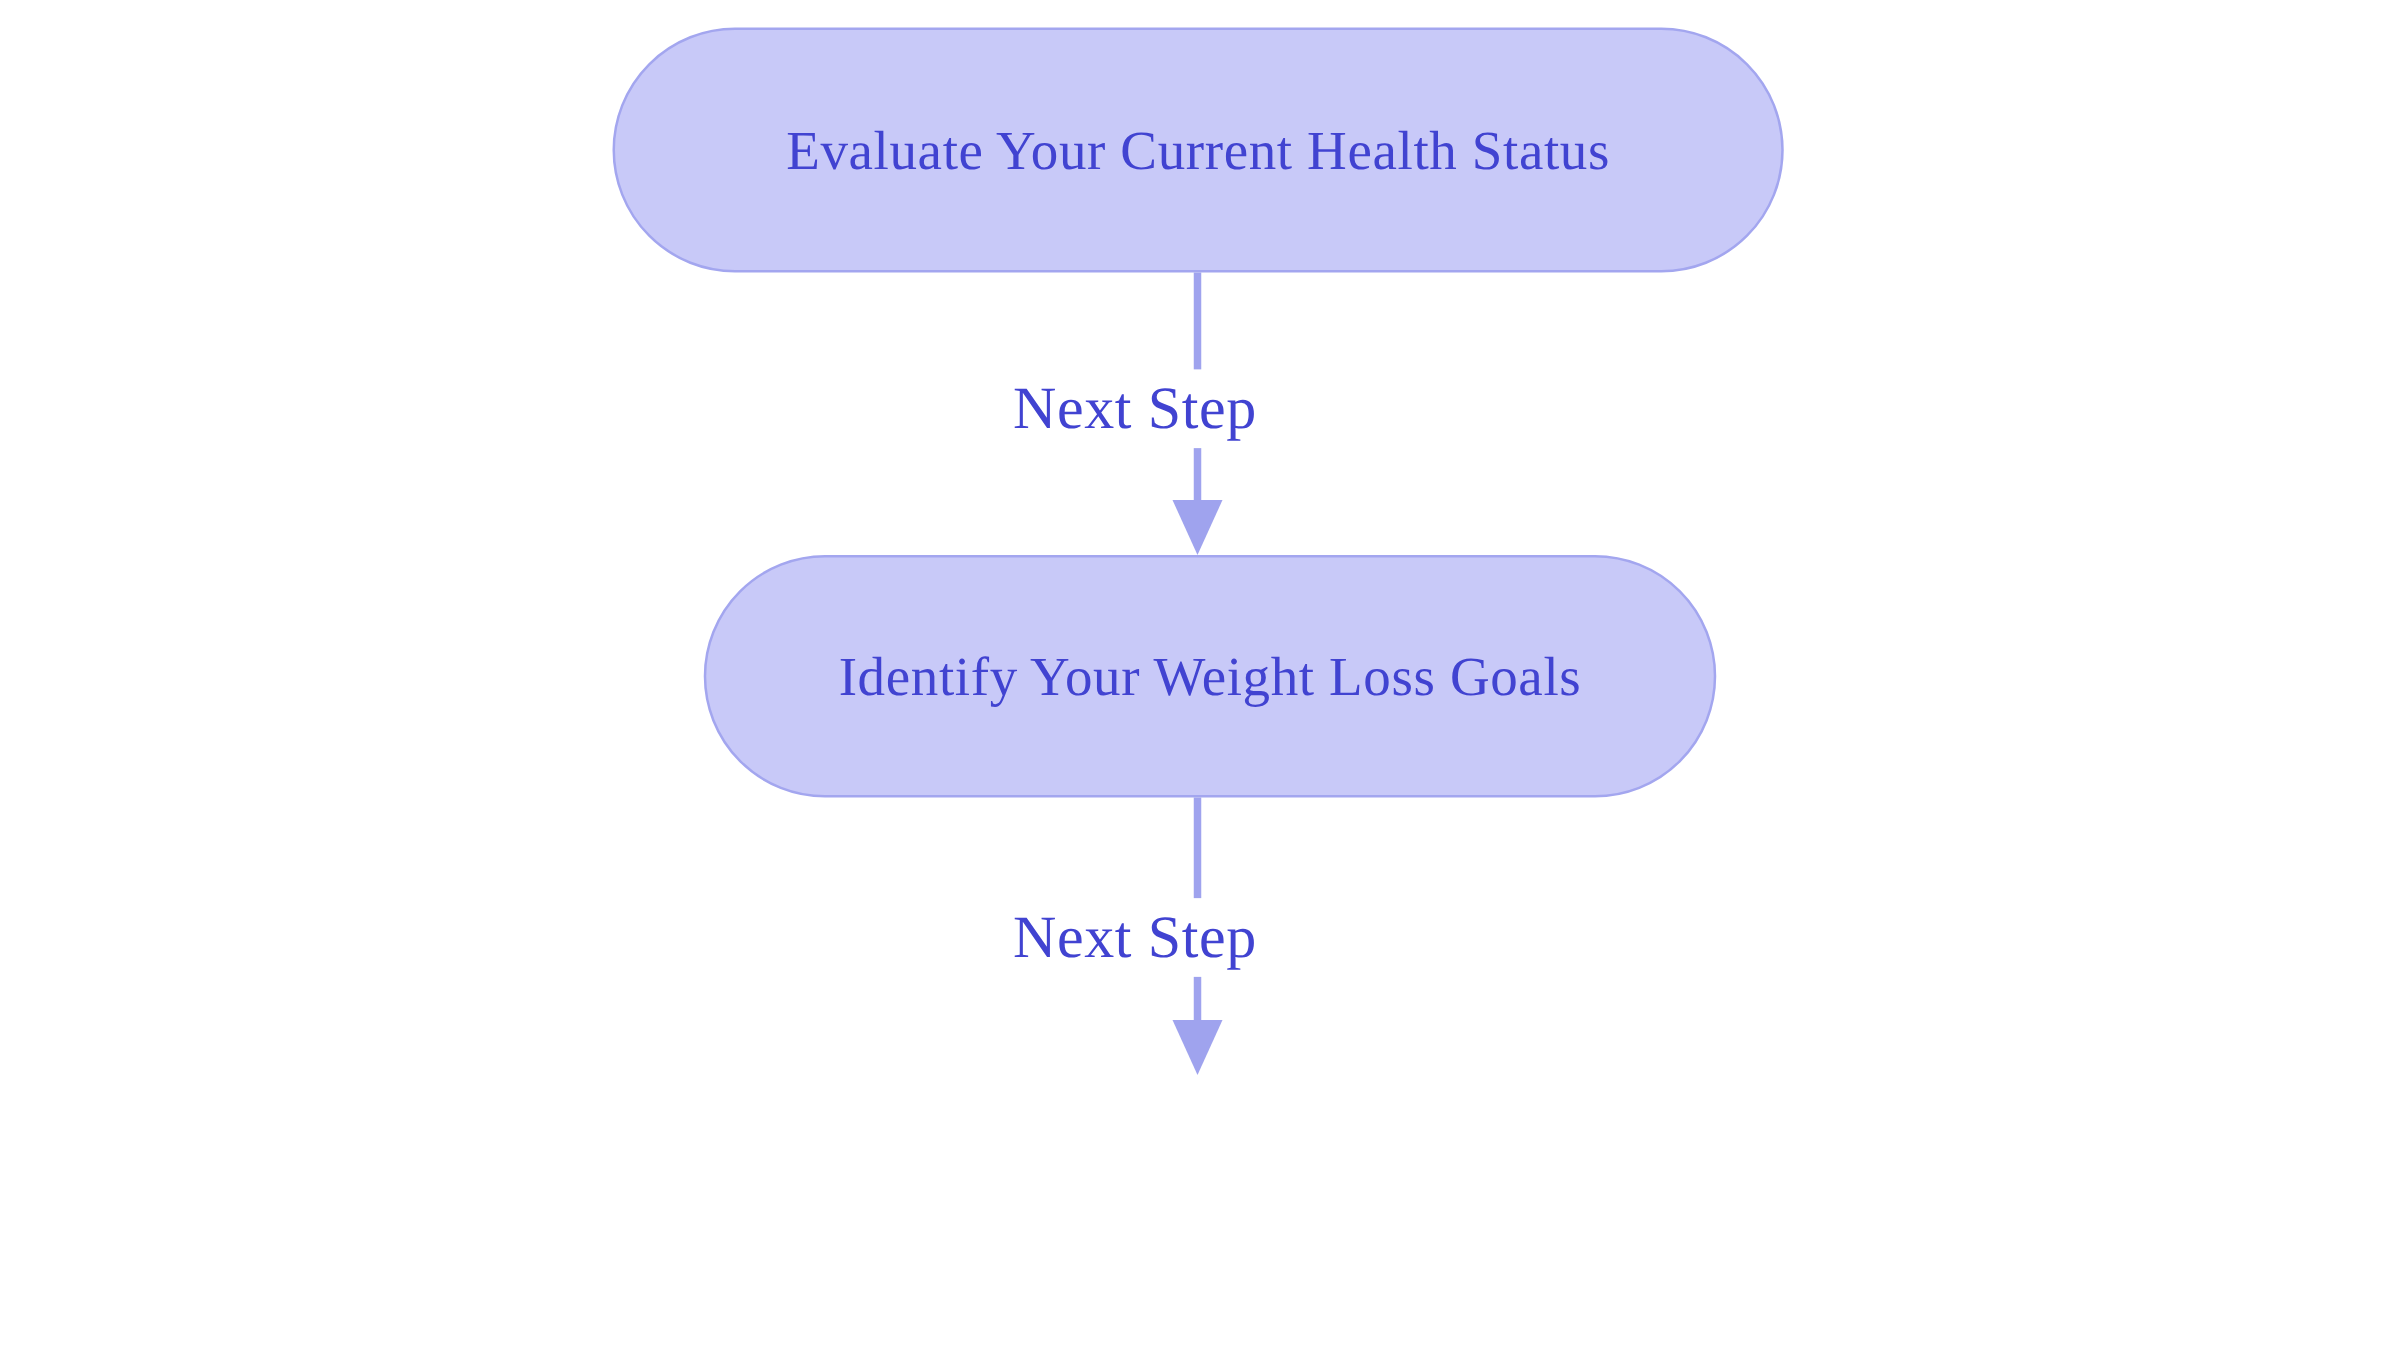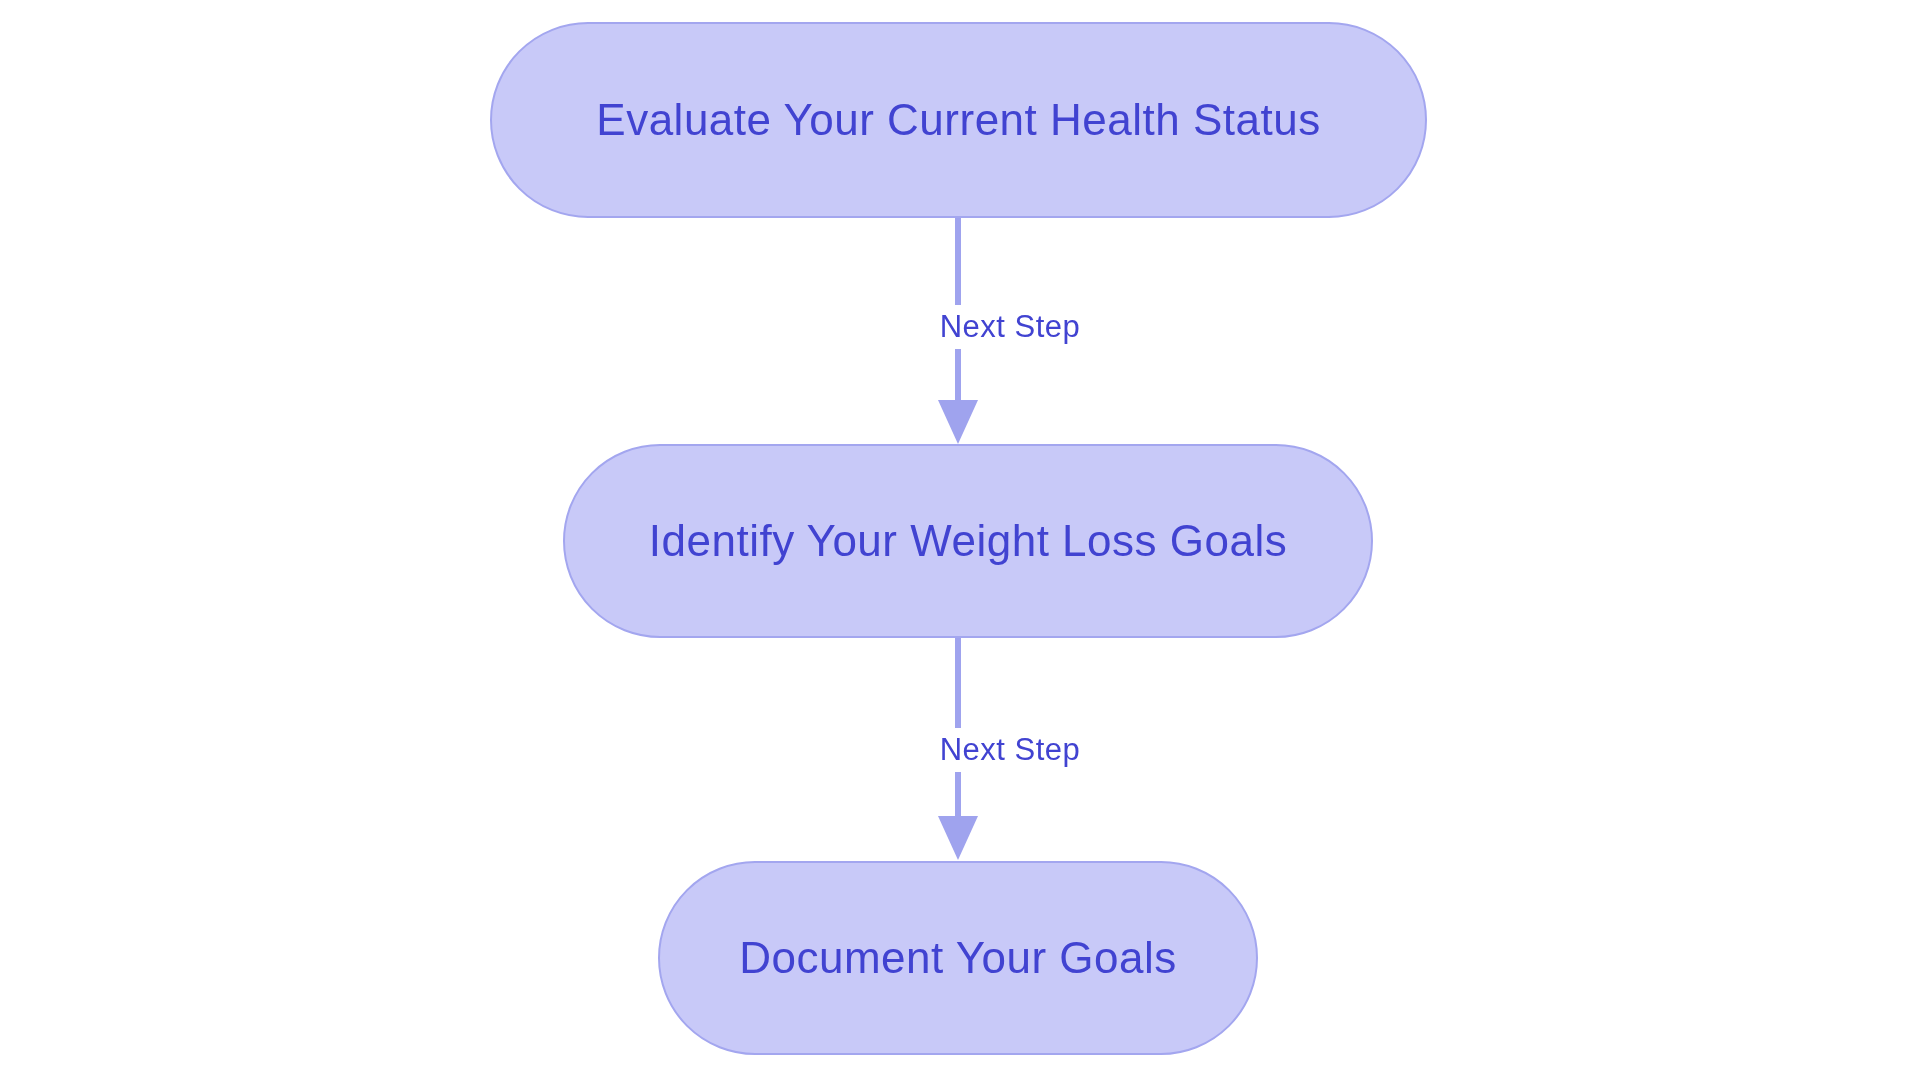--- a/index.html
+++ b/index.html
@@ -6,21 +6,21 @@
     margin: 0;
     padding: 0;
     background: #ffffff;
   }
   .canvas {
     position: relative;
     width: 1920px;
     height: 1083px;
     background: var(--background, #ffffff);
     overflow: hidden;
-    font-family: Liberation Sans, sans-serif;
+    font-family: Liberation Serif, serif;
   }
   .node {
     position: absolute;
     display: flex;
     align-items: center;
     justify-content: center;
     background: var(--node-fill, #c8c9f8);
     border: 2.5px solid var(--node-border, #a3a6ef);
     border-radius: 98px;
     box-sizing: border-box;
@@ -52,25 +52,25 @@
     left: 938px;
     border-left: 20px solid transparent;
     border-right: 20px solid transparent;
     border-top: 44px solid var(--edge-line, #9fa3ee);
   }
   .ah1 { top: 400px; }
   .ah2 { top: 816px; }
 
   .edge-label {
     position: absolute;
-    left: 1010px;
+    left: 908px;
     transform: translate(-50%, -50%);
     background: var(--background, #ffffff);
     color: var(--edge-label-text, #4143d1);
-    font-size: 31px;
+    font-size: 48px;
     font-weight: 500;
     letter-spacing: 0.5px;
     padding: 4px 14px;
     white-space: nowrap;
   }
   .el1 { top: 327px; }
   .el2 { top: 750px; }
 </style>
 </head>
 <body>
@@ -86,17 +86,14 @@
   <div class="edge-label el1">Next Step</div>
 
   <div class="node node2">
     <span class="node-text">Identify Your Weight Loss Goals</span>
   </div>
 
   <div class="edge-line line2"></div>
   <div class="arrowhead ah2"></div>
   <div class="edge-label el2">Next Step</div>
 
-  <div class="node node3">
-    <span class="node-text">Document Your Goals</span>
-  </div>
 
 </div>
 
 </body></html>

